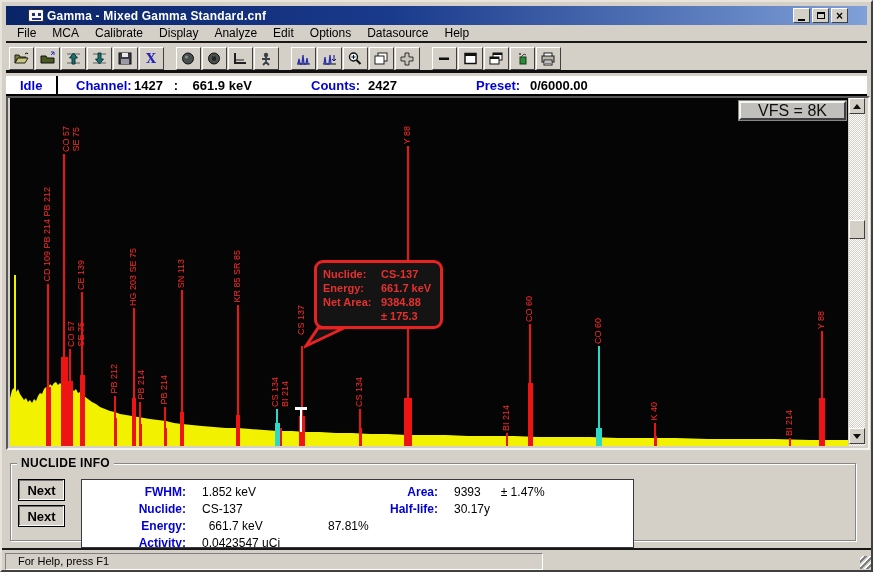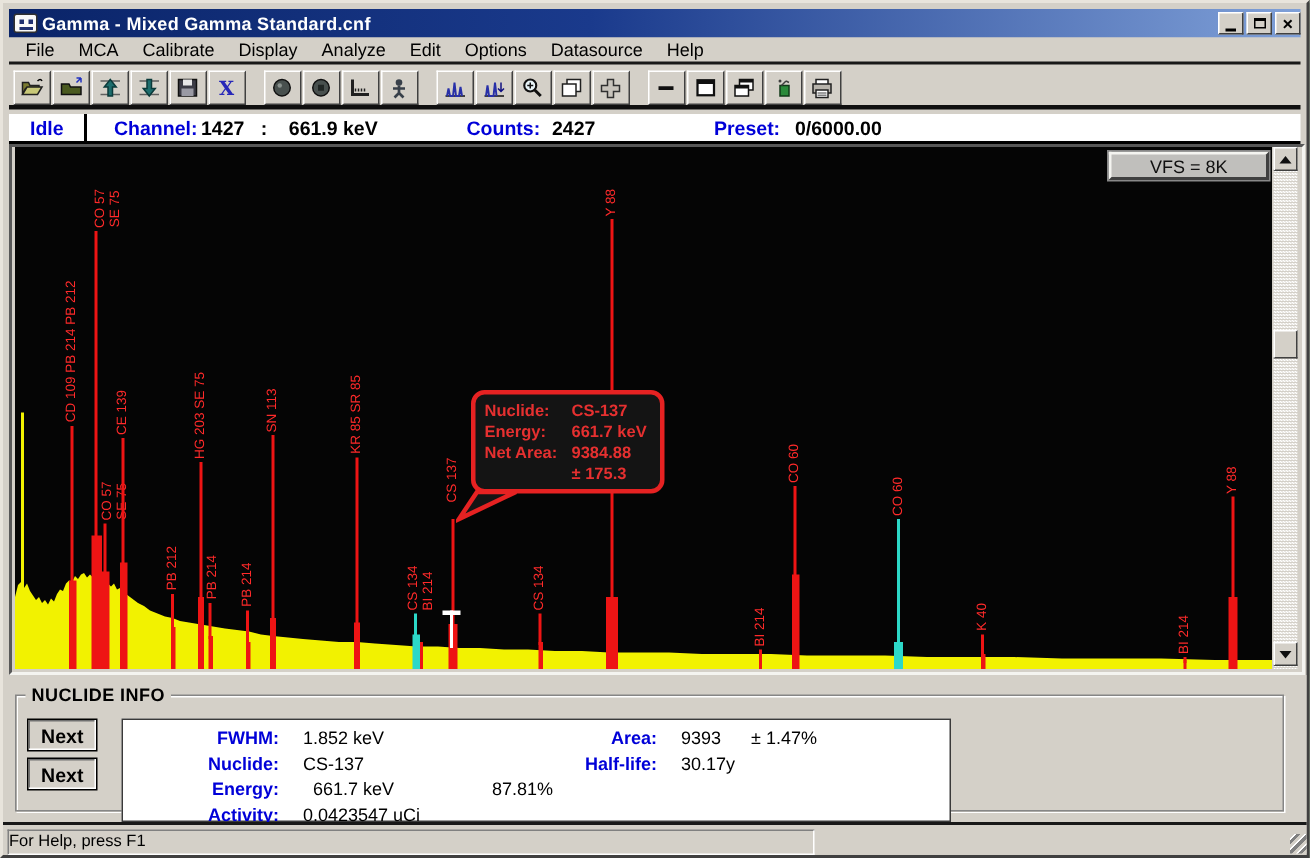--- a/index.html
+++ b/index.html
@@ -3,21 +3,21 @@
 <meta charset="utf-8">
 <style>
   html,body{margin:0;padding:0;background:#6a7a6a;}
   *{box-sizing:border-box;}
   .window{position:relative;width:873px;height:572px;background:#d4d0c8;
     font-family:"Liberation Sans",sans-serif;
     border:2px solid;border-color:#e8e4dc #404040 #404040 #e8e4dc;outline:1px solid #707870;overflow:hidden;}
   
   .titlebar{position:absolute;left:4px;top:4px;right:4px;height:19px;
     background:linear-gradient(90deg,#0a2468 0%,#1a3a8c 45%,#7fa0d8 100%);
-    display:flex;align-items:center;padding:0 0;}
+    display:flex;align-items:center;padding:0 19px;}
   .appicon{width:16px;height:13px;background:#f8f8f8;border:1px solid #303030;border-radius:2px;margin:0 3px;position:relative;flex:none;}
   .appicon::before{content:"";position:absolute;left:3px;top:3px;width:3px;height:3px;background:#203070;box-shadow:6px 0 0 #203070;}
   .appicon::after{content:"";position:absolute;left:3px;top:8px;width:9px;height:2px;background:#203070;}
   .title-text{color:#fff;font-size:12px;font-weight:bold;white-space:nowrap;letter-spacing:.2px;}
   .winbtns{margin-left:auto;display:flex;gap:2px;}
   .winbtn{width:17px;height:15px;background:#d4d0c8;border:1px solid;border-color:#fff #404040 #404040 #fff;
     display:flex;align-items:center;justify-content:center;font-size:10px;font-weight:bold;color:#000;}
   .glyph-min{width:7px;height:2px;background:#000;margin-top:8px;}
   .glyph-max{width:8px;height:7px;border:1px solid #000;border-top-width:2px;}
   .glyph-close{font-size:12px;line-height:10px;}
@@ -47,21 +47,21 @@
   .pk-label{position:absolute;writing-mode:vertical-rl;transform:rotate(180deg);
     font-size:9px;line-height:11px;color:#ff2a2a;white-space:nowrap;}
   .cursor-bar,.cursor-line{position:absolute;background:#fff;}
   .tooltip{position:absolute;left:304px;top:162px;width:129px;height:69px;background:#141414;
     border:3px solid #e62222;border-radius:9px;padding:4px 6px;z-index:5;}
   .tt-row{display:grid;grid-template-columns:58px 1fr;color:#e63030;font-size:11px;font-weight:bold;line-height:14px;white-space:pre;}
   .tt-pm{padding-left:58px;}
   .tail{position:absolute;left:294px;top:228px;z-index:4;}
   .vfs{position:absolute;left:729px;top:3px;width:107px;height:19px;background:#c0bfbc;
     border:2px solid;border-color:#f4f4f0 #404040 #404040 #f4f4f0;outline:1px solid #888;
-    display:flex;align-items:center;justify-content:center;font-size:12px;color:#101010;z-index:6;}
+    display:flex;align-items:center;justify-content:center;font-size:16px;color:#101010;z-index:6;}
   
   .scrollbar{position:absolute;left:847px;top:96px;width:16px;height:348px;
     background:repeating-conic-gradient(#fff 0% 25%,#d4d0c8 0% 50%) 0 0/2px 2px;}
   .sb-btn{position:absolute;left:0;width:16px;height:16px;background:#d4d0c8;border:1px solid;
     border-color:#fff #404040 #404040 #fff;display:flex;align-items:center;justify-content:center;}
   .sb-arrow{width:0;height:0;border-left:4px solid transparent;border-right:4px solid transparent;}
   .sb-up .sb-arrow{border-bottom:5px solid #101010;}
   .sb-down .sb-arrow{border-top:5px solid #101010;}
   .sb-thumb{position:absolute;left:0;top:122px;width:16px;height:19px;background:#d4d0c8;
     border:1px solid;border-color:#fff #404040 #404040 #fff;}
@@ -75,21 +75,21 @@
   .nfield{position:absolute;display:grid;font-size:12px;line-height:17px;}
   .nfield .lbl{text-align:right;color:#0000d8;font-weight:bold;white-space:pre;}
   .nfield .val{padding-left:16px;color:#000;white-space:pre;}
   .push-btn{position:absolute;left:16px;width:47px;height:22px;background:#d4d0c8;
     border:1px solid #000;box-shadow:-1px -1px 0 #fff inset,1px 1px 0 #707070 inset;
     font-size:13px;font-weight:bold;font-family:"Liberation Sans",sans-serif;text-align:center;line-height:20px;}
   
   .bar-sep{position:absolute;left:0;top:546px;width:873px;height:2px;background:#181818;}
   .statusbar{position:absolute;left:0;top:548px;width:873px;height:22px;background:#d4d0c8;font-size:11px;}
   .sb-section{position:absolute;top:3px;height:17px;border:1px solid;border-color:#808080 #fff #fff #808080;
-    padding:1px 0;color:#000;}
+    padding:1px 12px;color:#000;}
   .sb-left{left:3px;width:538px;}
   .sb-right{left:545px;width:308px;}
   .grip{position:absolute;right:2px;top:6px;width:13px;height:13px;
     background:repeating-linear-gradient(135deg,#d4d0c8 0 2px,#fff 2px 3px,#808080 3px 5px);}
 </style>
 </head>
 <body>
 
 <div class="window">
 

